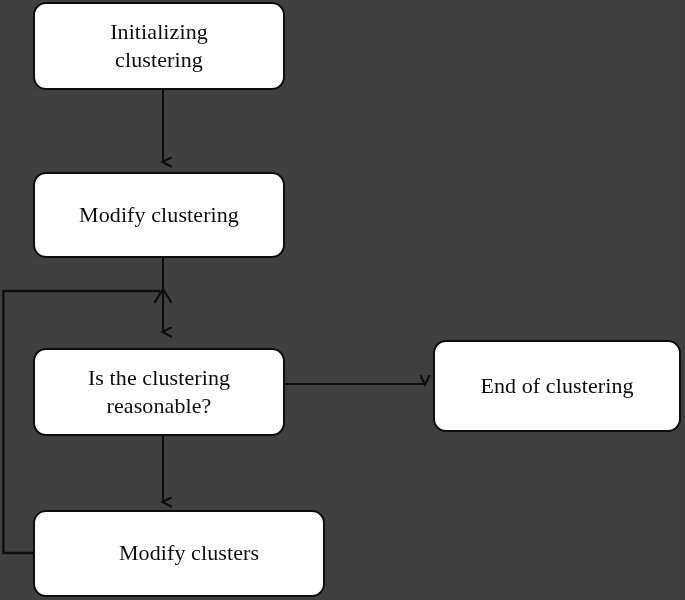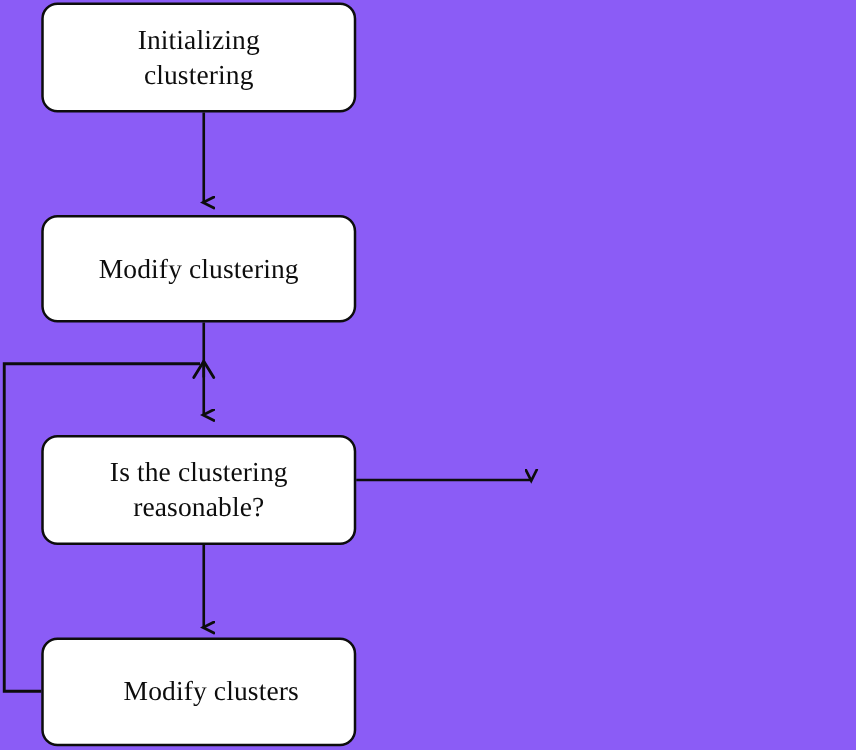--- a/index.html
+++ b/index.html
@@ -5,21 +5,21 @@
 <style>
   html, body {
     margin: 0;
     padding: 0;
     background: #ffffff;
   }
   #flowchart-canvas {
     position: relative;
     width: 685px;
     height: 600px;
-    background: #8b5cf6;
+    background: #404040;
     overflow: hidden;
     font-family: "Liberation Serif", "DejaVu Serif", serif;
   }
   #flow-svg {
     position: absolute;
     left: 0;
     top: 0;
     width: 685px;
     height: 600px;
   }
@@ -41,21 +41,21 @@
     font-size: 22px;
     line-height: 1.28;
     letter-spacing: 0.1px;
     white-space: pre-line;
     padding: 0 8px;
   }
   
   #node-initializing   { left: 33px;  top: 2px;   width: 252px; height: 88px; }
   #node-initial        { left: 33px;  top: 172px; width: 252px; height: 86px; }
   #node-decision       { left: 33px;  top: 348px; width: 252px; height: 88px; }
-  #node-modify         { left: 33px;  top: 510px; width: 252px; height: 87px; padding-left: 20px; }
+  #node-modify         { left: 33px;  top: 510px; width: 292px; height: 87px; padding-left: 20px; }
   #node-end            { left: 433px; top: 340px; width: 248px; height: 92px; }
 </style>
 </head>
 <body>
 
 <div id="flowchart-canvas">
 
   <svg id="flow-svg" viewBox="0 0 685 600" xmlns="http://www.w3.org/2000/svg">
     <defs>
       <marker id="arrow-down" markerWidth="12" markerHeight="12" refX="5" refY="9" orient="auto" markerUnits="userSpaceOnUse">
@@ -95,14 +95,17 @@
 
   <div class="node" id="node-decision">
     <span class="node-label">Is the clustering
 reasonable?</span>
   </div>
 
   <div class="node" id="node-modify">
     <span class="node-label">Modify clusters</span>
   </div>
 
+  <div class="node" id="node-end">
+    <span class="node-label">End of clustering</span>
+  </div>
 
 </div>
 
 </body></html>

